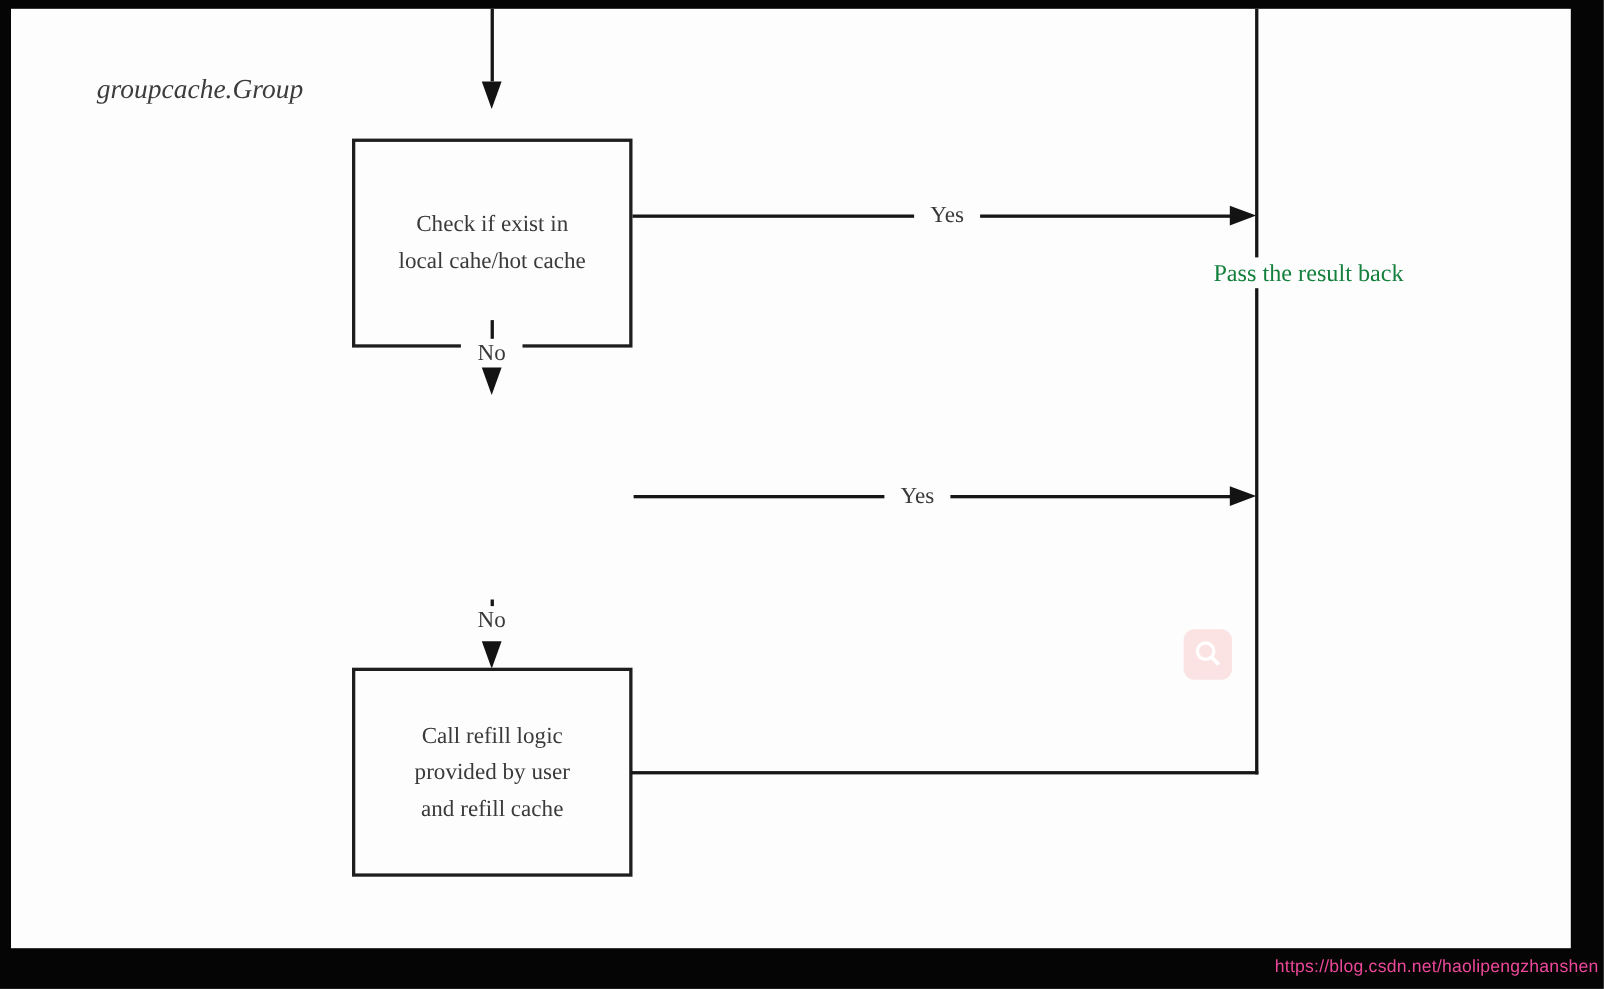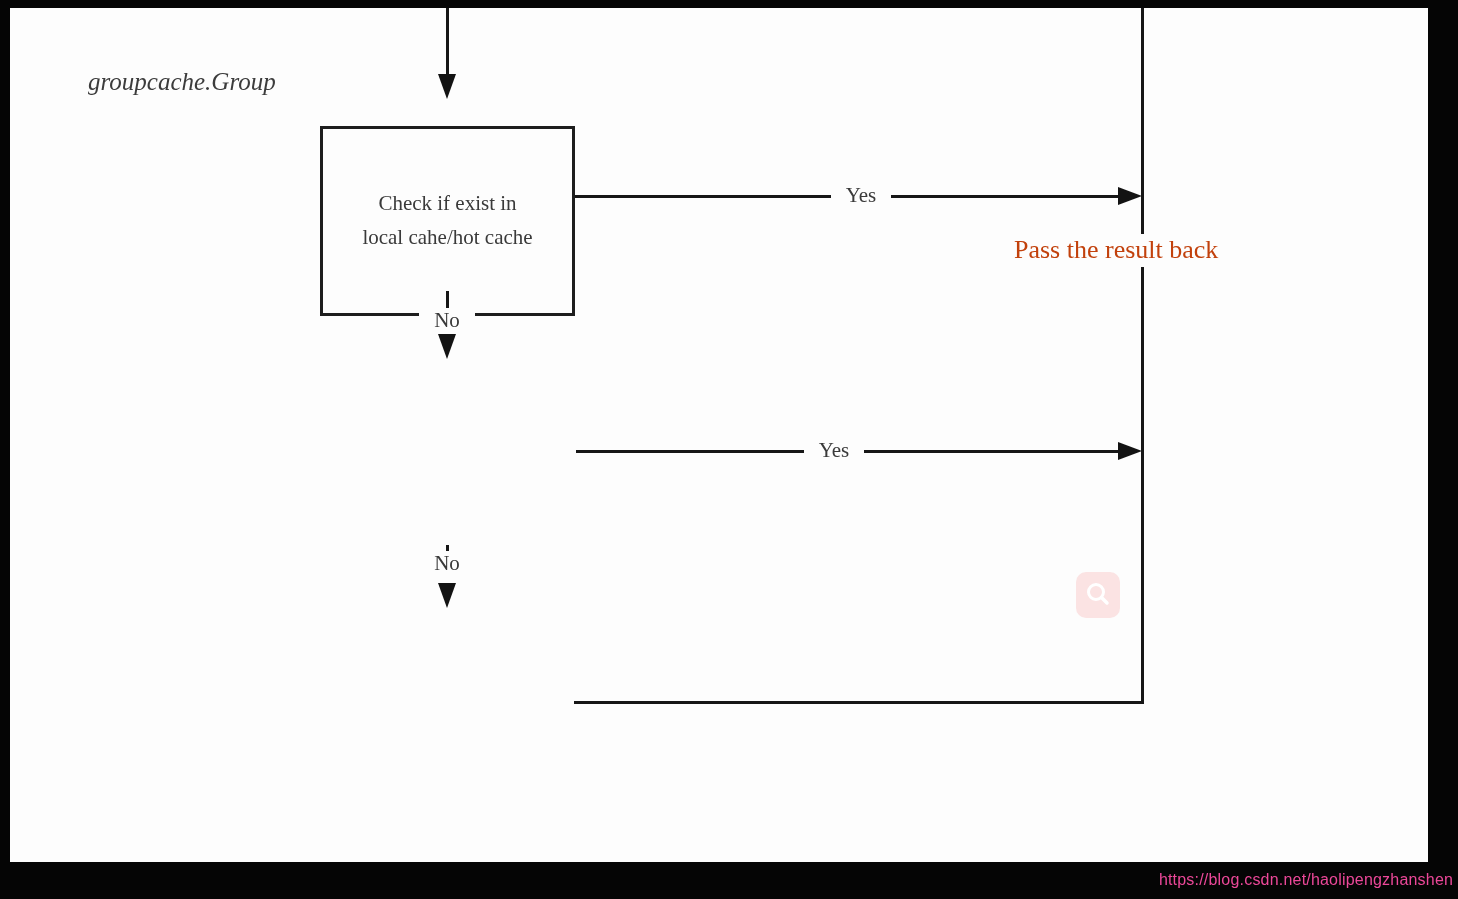--- a/index.html
+++ b/index.html
@@ -48,21 +48,21 @@
   }
   .edge-label{
     position:absolute;
     font-size:21px;color:#3a3a3a;
     text-align:center;
     background:#fdfdfd;
     line-height:1.2;
   }
   .result-label{
     position:absolute;left:1014px;top:234px;width:262px;
-    font-size:26px;color:#c2410c;text-align:left;
+    font-size:22px;color:#15803d;text-align:right;
     background:#fdfdfd;line-height:1.25;
   }
   .search-overlay{
     position:absolute;left:1076px;top:572px;
     width:44px;height:46px;border-radius:10px;
     background:#fbe3e3;
     display:flex;align-items:center;justify-content:center;
     cursor:pointer;
   }
   .watermark{
@@ -106,20 +106,23 @@
 
 
   <div class="hline" style="left:576px;top:450px;width:550px;"></div>
   <div class="arrow-right" style="left:1118px;top:442px;"></div>
   <div class="edge-label" style="left:804px;top:438px;width:60px;">Yes</div>
 
   <div class="vline" style="left:446px;top:545px;height:14px;"></div>
   <div class="edge-label" style="left:419px;top:551px;width:56px;">No</div>
   <div class="arrow-down" style="left:438px;top:583px;"></div>
 
+  <div class="node node-3">Call refill logic
+provided by user
+and refill cache</div>
 
   <div class="hline" style="left:574px;top:701px;width:570px;"></div>
 
   <div class="vline" style="left:1141px;top:8px;height:696px;"></div>
 
   <div class="result-label">Pass the result back</div>
 
   <div class="search-overlay">
     <svg width="30" height="30" viewBox="0 0 30 30">
       <circle cx="13" cy="12" r="7.5" fill="none" stroke="#ffffff" stroke-width="3"></circle>

